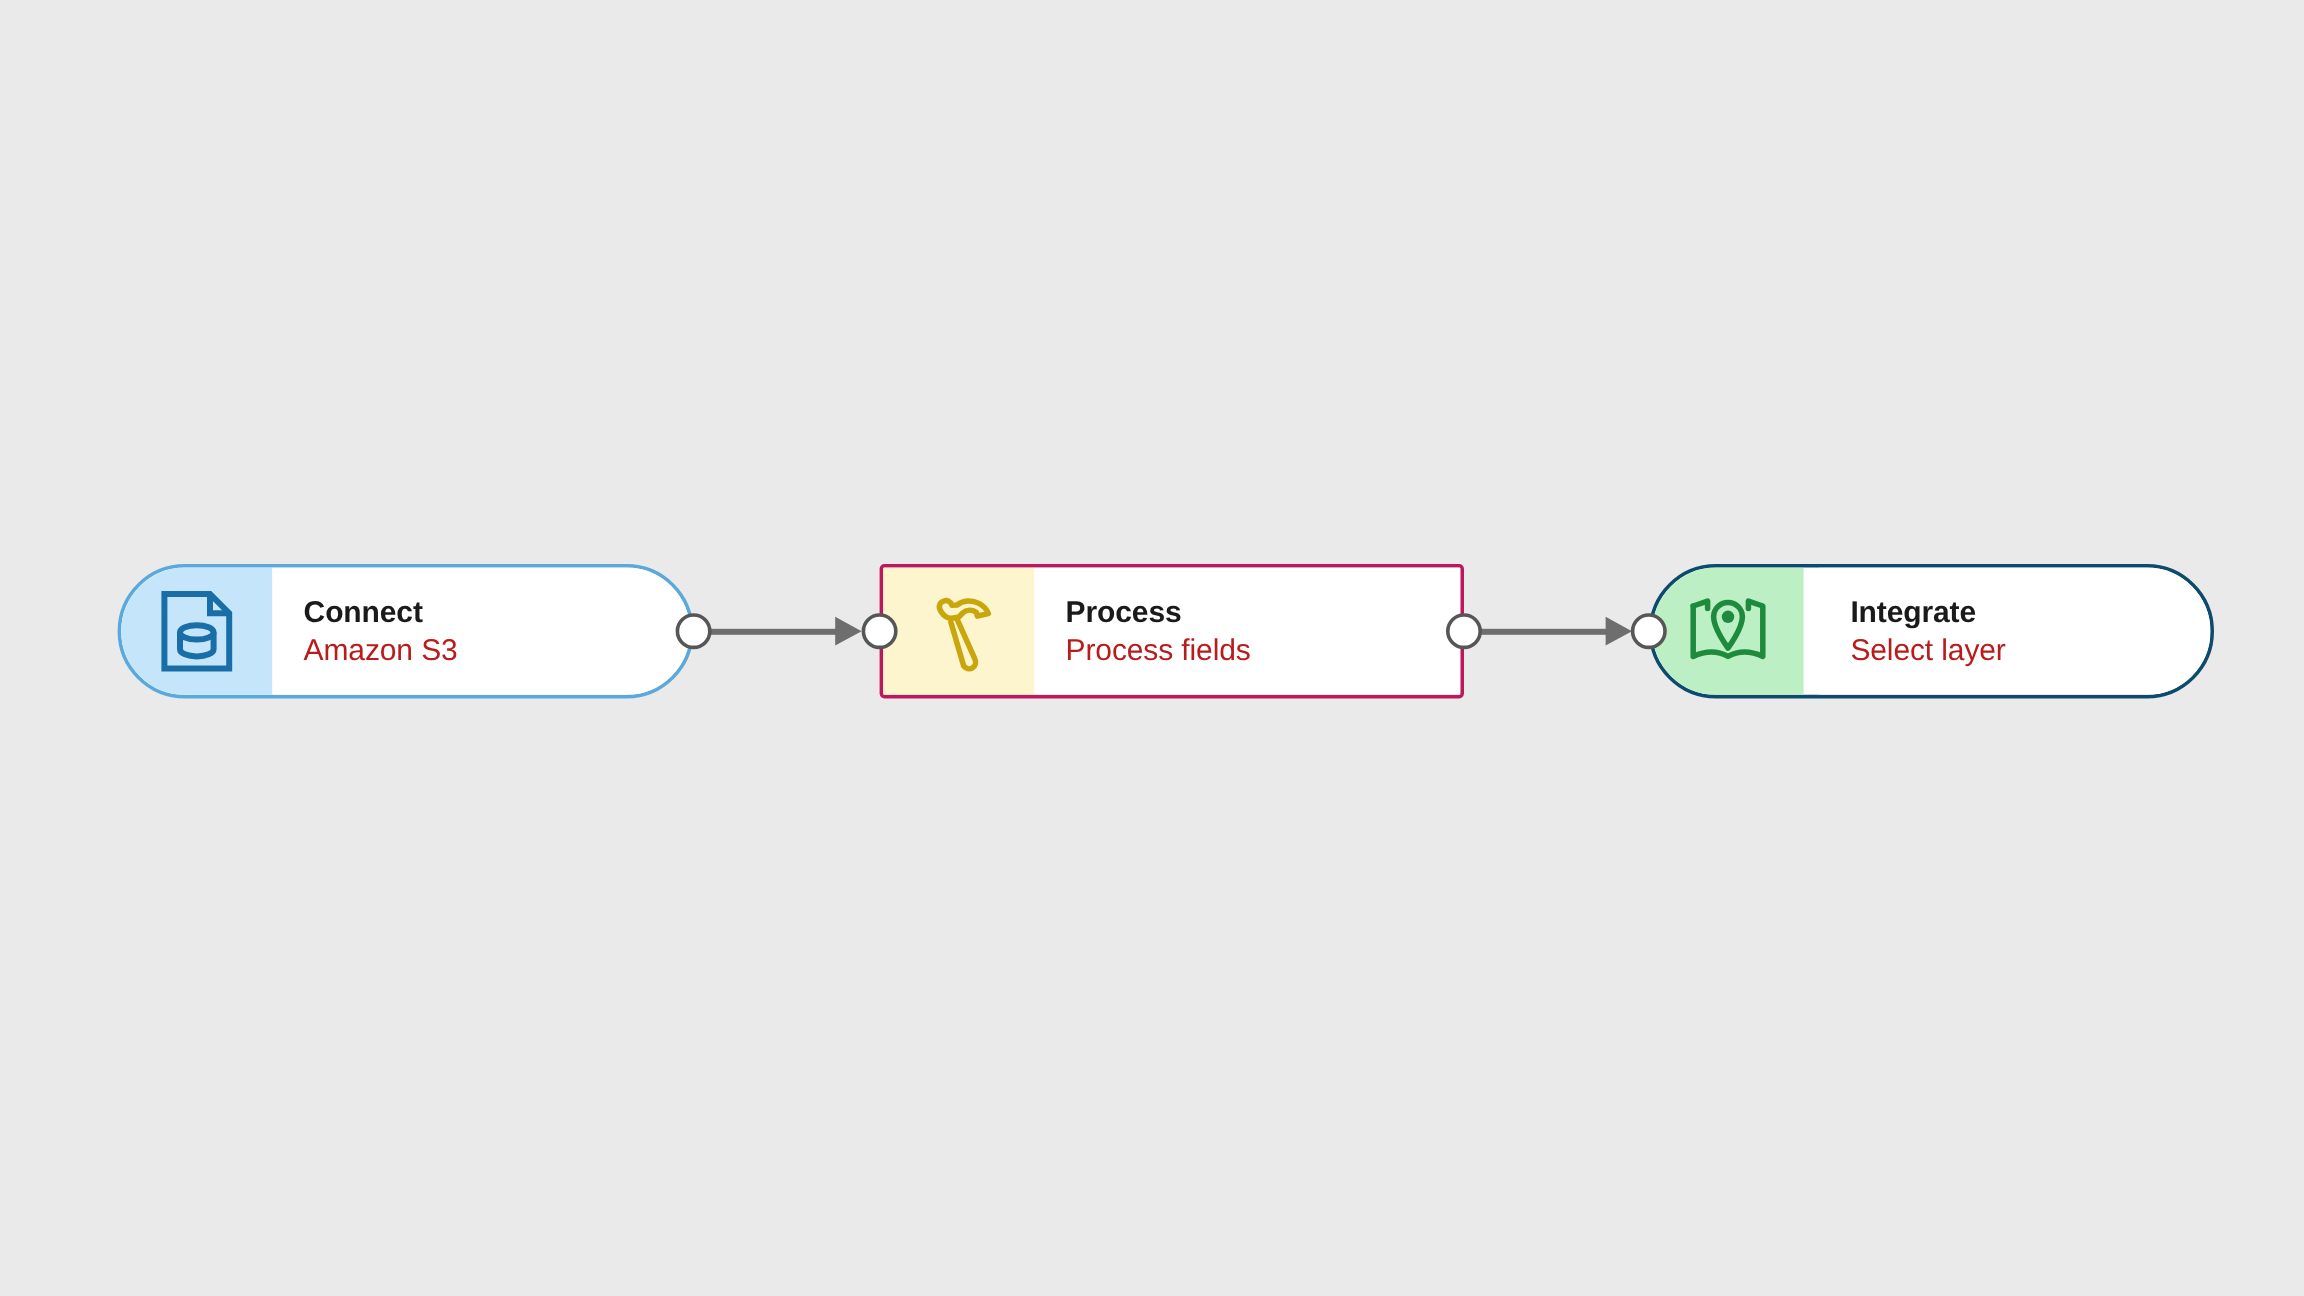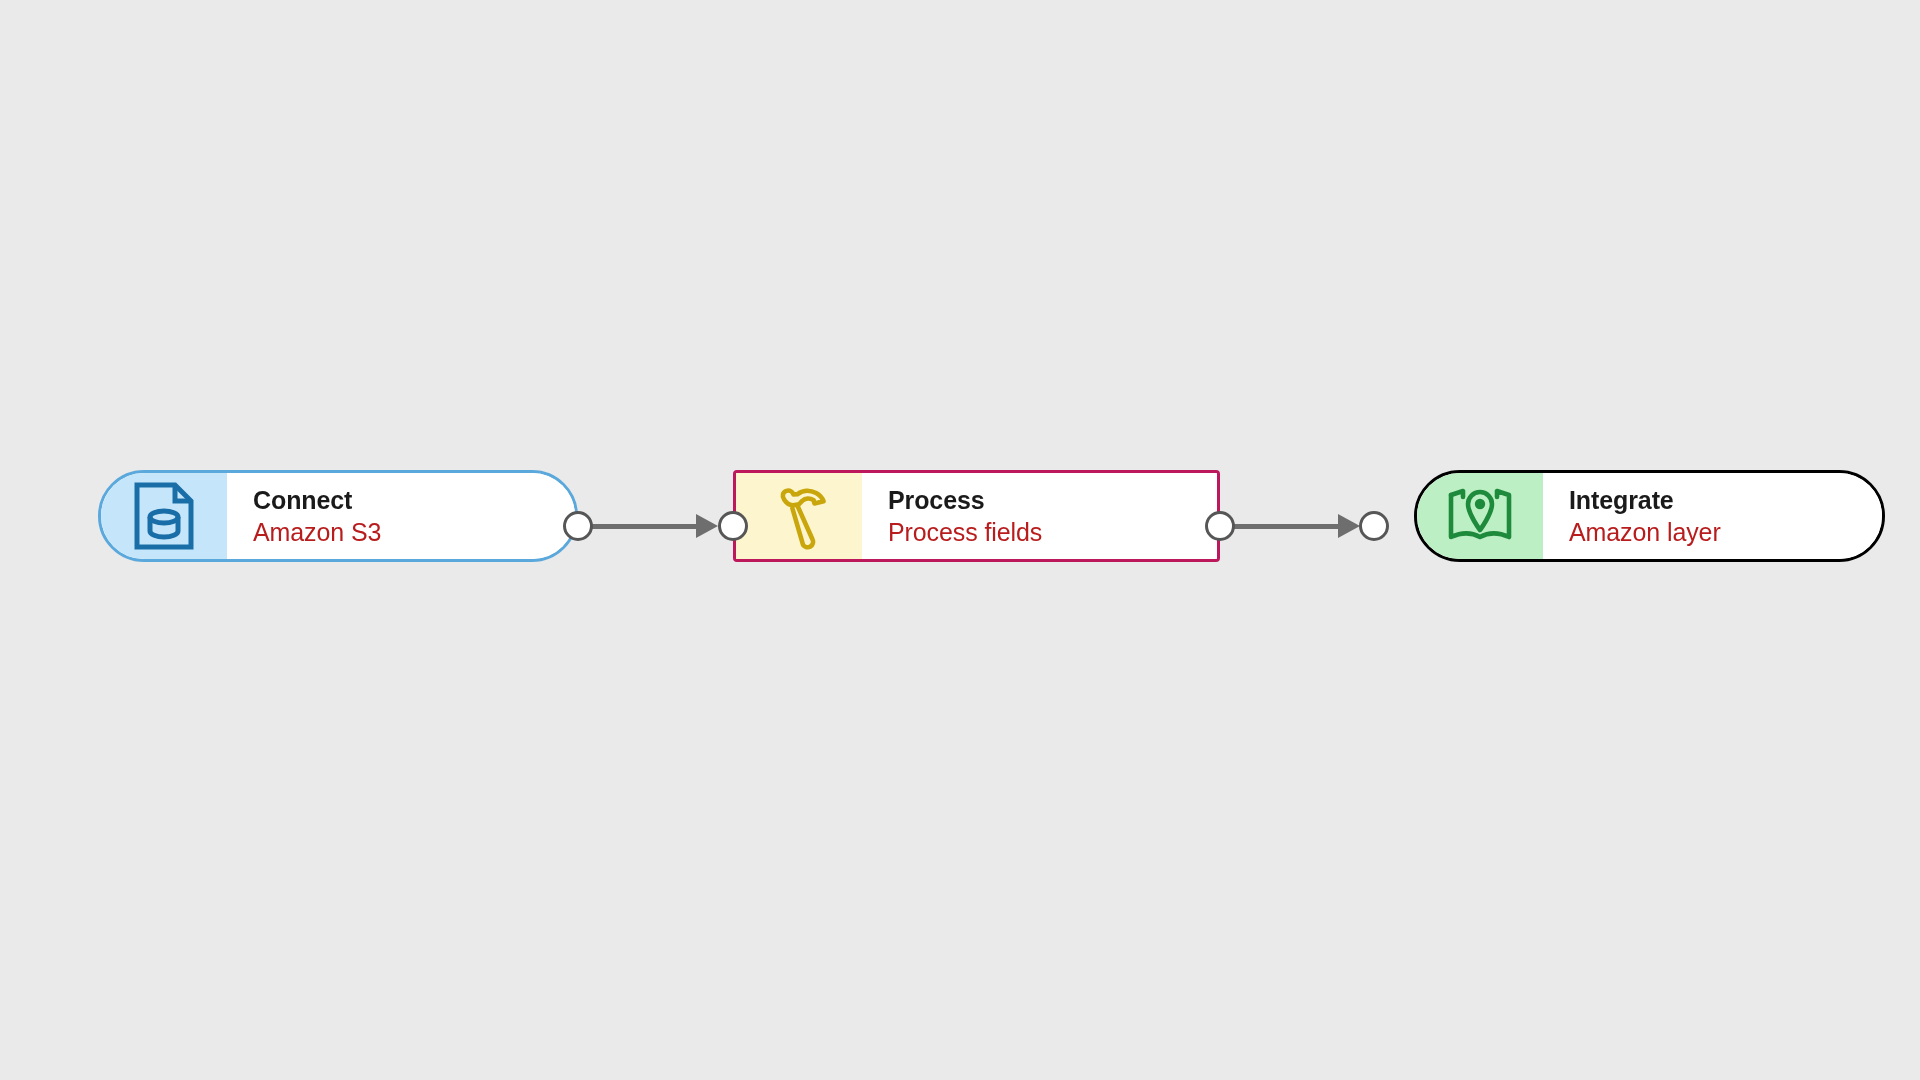--- a/index.html
+++ b/index.html
@@ -28,21 +28,21 @@
     left: 0;
     top: 470px;
     width: 1920px;
     height: 112px;
   }
 
   
   .node {
     position: absolute;
     top: 0;
-    height: 92px;
+    height: 112px;
     box-sizing: border-box;
     display: flex;
     align-items: stretch;
     background: #FFFFFF;
     overflow: hidden;
   }
   .node.pill {
     border-radius: 56px;
   }
   .node.rect {
@@ -90,23 +90,24 @@
   #node-connect .node-icon-panel { background: #C5E6FA; }
 
   #node-process {
     left: 733px;
     width: 487px;
     border: 3px solid #be185d;
   }
   #node-process .node-icon-panel { background: #FCF5CE; }
 
   #node-integrate {
-    left: 1414px;
+    left: 1374px;
     width: 471px;
-    border: 3px solid #000000;
+    border: 3px solid #0c4a6e;
+    gap: 13px;
   }
   #node-integrate .node-icon-panel { background: #BDEFC4; }
 
   
   .port {
     position: absolute;
     width: 30px;
     height: 30px;
     top: 41px;
     border-radius: 50%;
@@ -196,21 +197,21 @@
       <div class="node-icon-panel">
         <svg class="icon-svg" width="72" height="68" viewBox="0 0 72 68">
           <path d="M7 13 L19 9 L19 15" fill="none" stroke="#1E8A3C" stroke-width="4.6" stroke-linejoin="round" stroke-linecap="round"></path>
           <path d="M7 13 L7 55 C18 50 27 50 36 55 C45 50 54 50 65 55 L65 13 L53 9 L53 15" fill="none" stroke="#1E8A3C" stroke-width="4.6" stroke-linejoin="round" stroke-linecap="round"></path>
           <path d="M36 48 C36 48 48 32 48 22 A12 12 0 0 0 24 22 C24 32 36 48 36 48 Z" fill="none" stroke="#1E8A3C" stroke-width="4.6" stroke-linejoin="round" stroke-linecap="round"></path>
           <circle cx="36" cy="22" r="5.2" fill="#1E8A3C"></circle>
         </svg>
       </div>
       <div class="node-body">
         <div class="node-title">Integrate</div>
-        <div class="node-subtitle">Amazon layer</div>
+        <div class="node-subtitle">Select layer</div>
       </div>
     </div>
 
     <div class="link" id="link-1">
       <div class="line"></div>
       <div class="arrow"></div>
     </div>
 
     <div class="link" id="link-2">
       <div class="line"></div>

